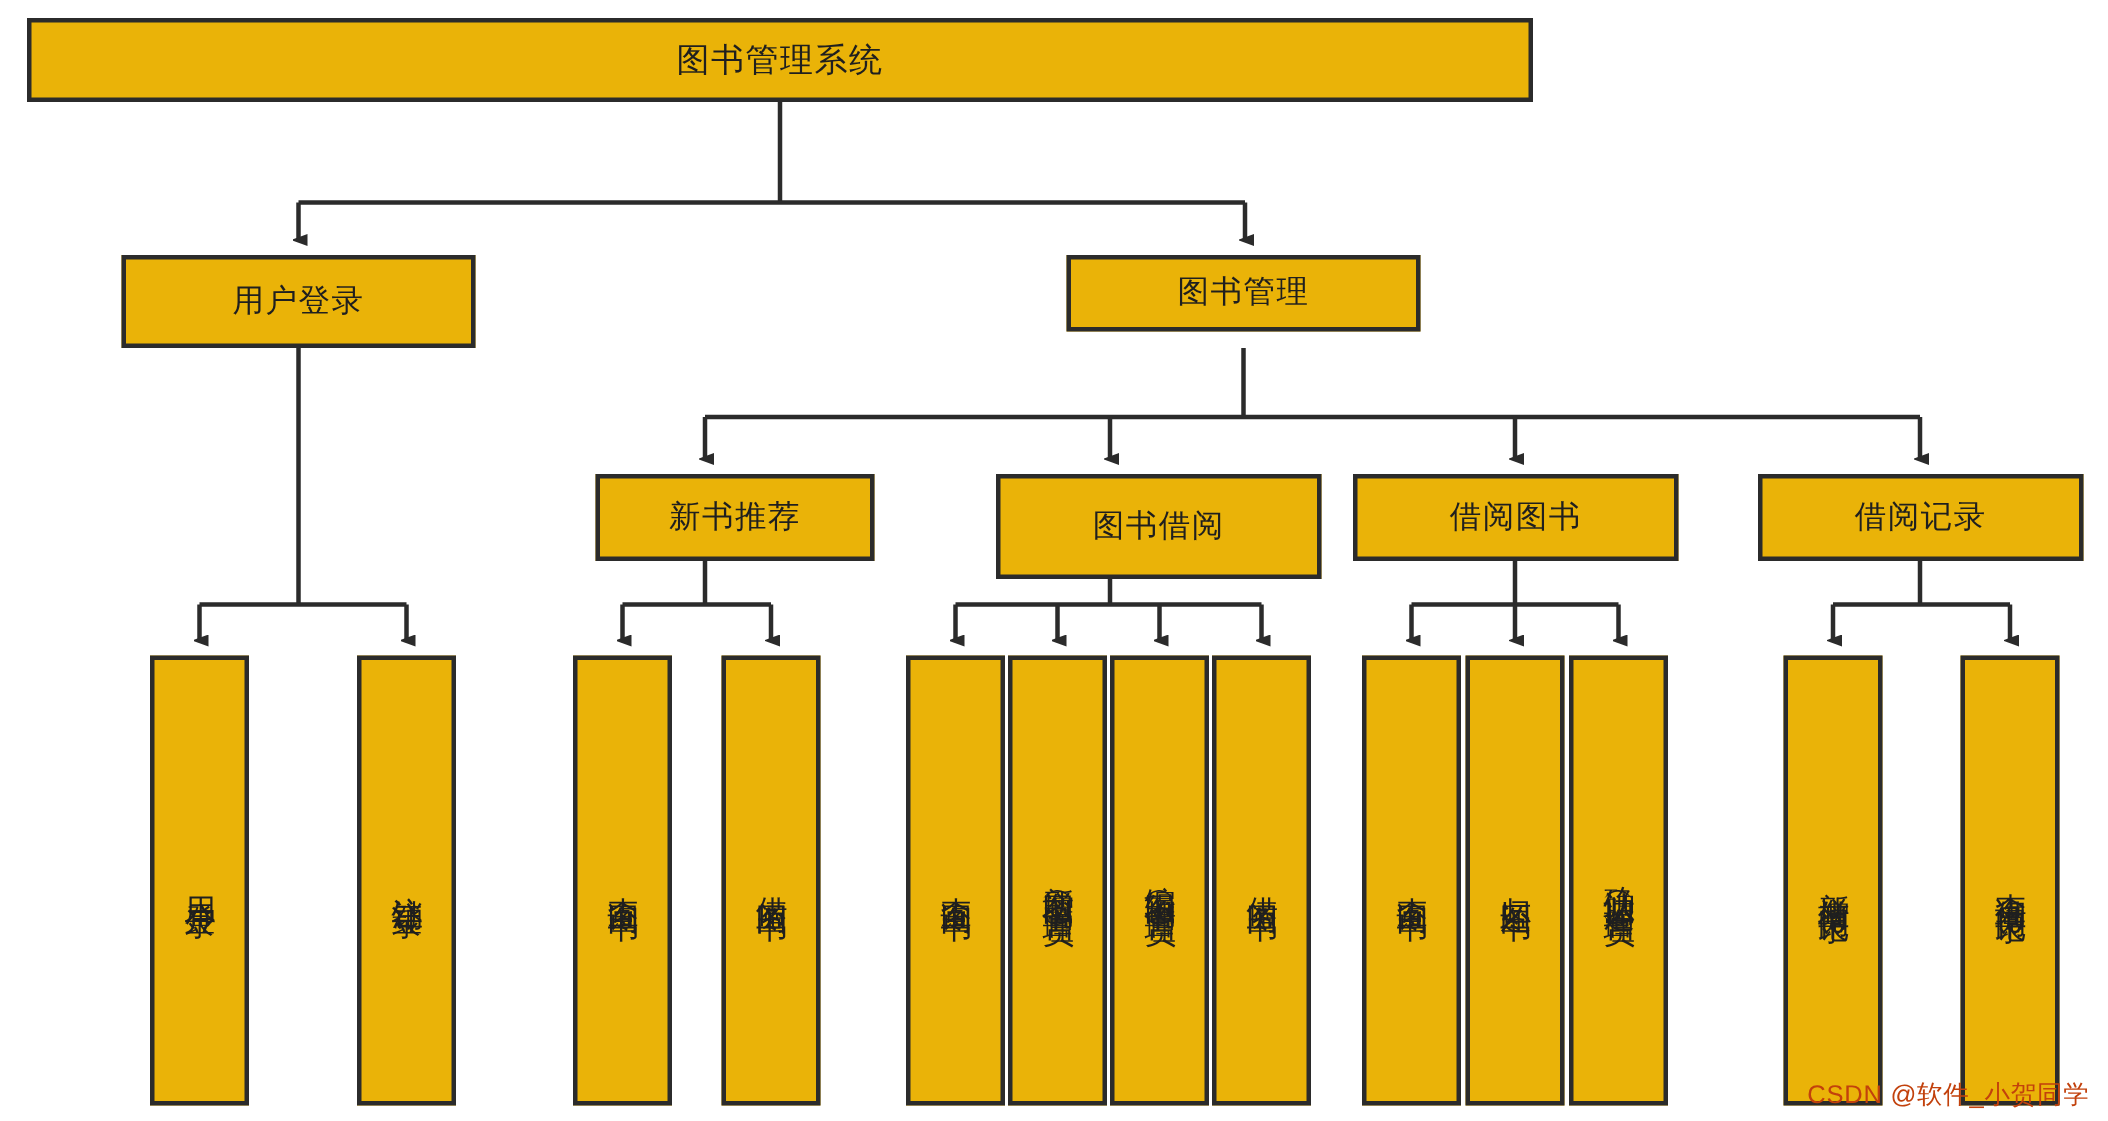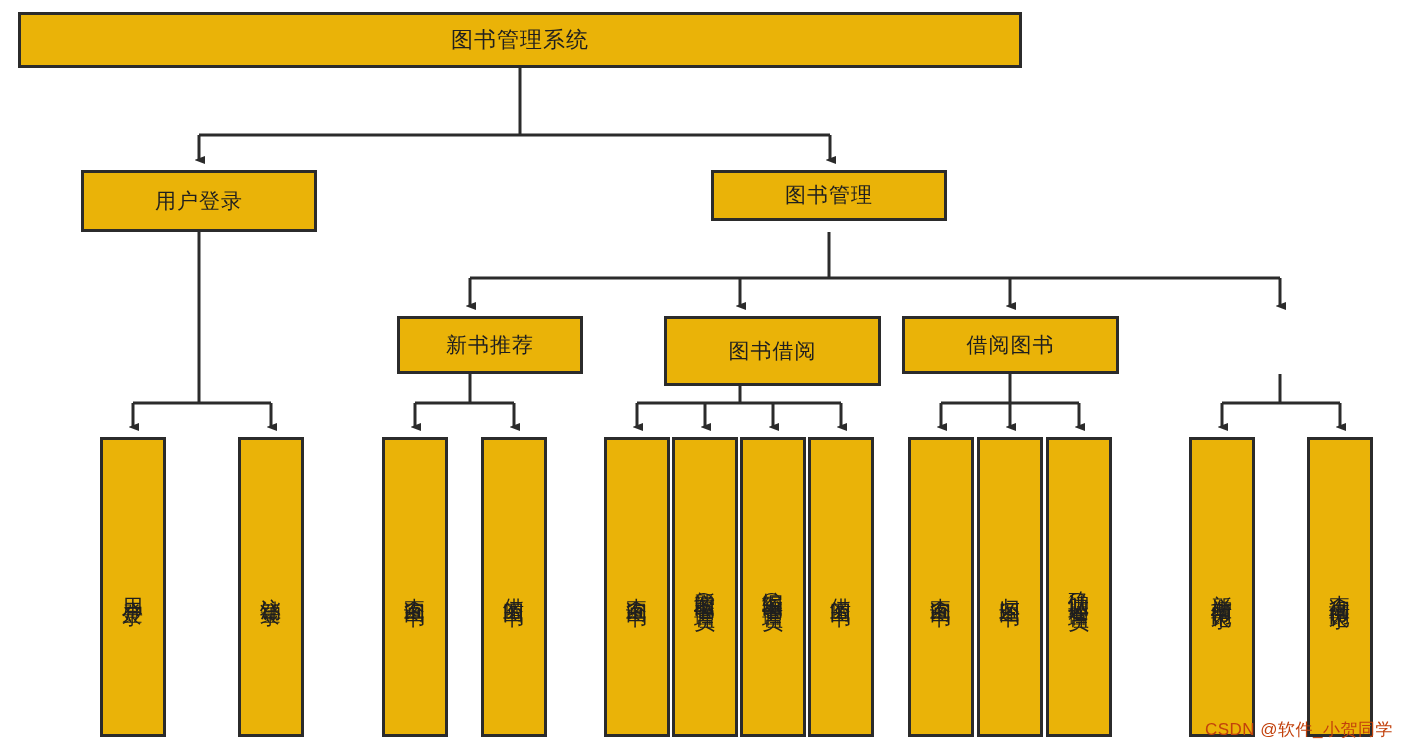--- a/index.html
+++ b/index.html
@@ -117,20 +117,23 @@
 
   <div class="node" style="left:361px;top:316px;width:186px;height:58px;margin-left:36px;">
     <span class="label">新书推荐</span>
   </div>
   <div class="node" style="left:632px;top:316px;width:217px;height:70px;margin-left:32px;">
     <span class="label">图书借阅</span>
   </div>
   <div class="node" style="left:902px;top:316px;width:217px;height:58px;">
     <span class="label">借阅图书</span>
   </div>
+  <div class="node" style="left:1172px;top:316px;width:217px;height:58px;">
+    <span class="label">借阅记录</span>
+  </div>
 
   <div class="node leaf" style="left:100px;top:437px;width:66px;height:300px;">
     <span class="label">用户登录</span>
   </div>
   <div class="node leaf" style="left:238px;top:437px;width:66px;height:300px;">
     <span class="label">注销登录</span>
   </div>
 
   <div class="node leaf" style="left:382px;top:437px;width:66px;height:300px;">
     <span class="label">查询图书</span>

